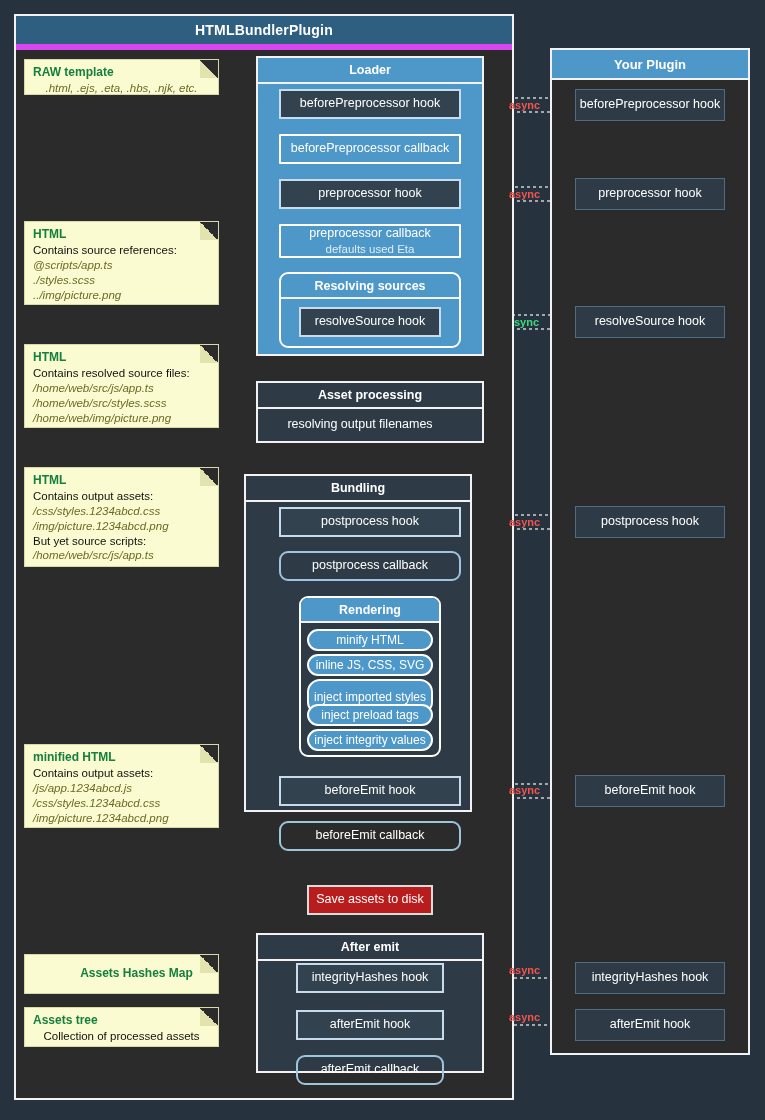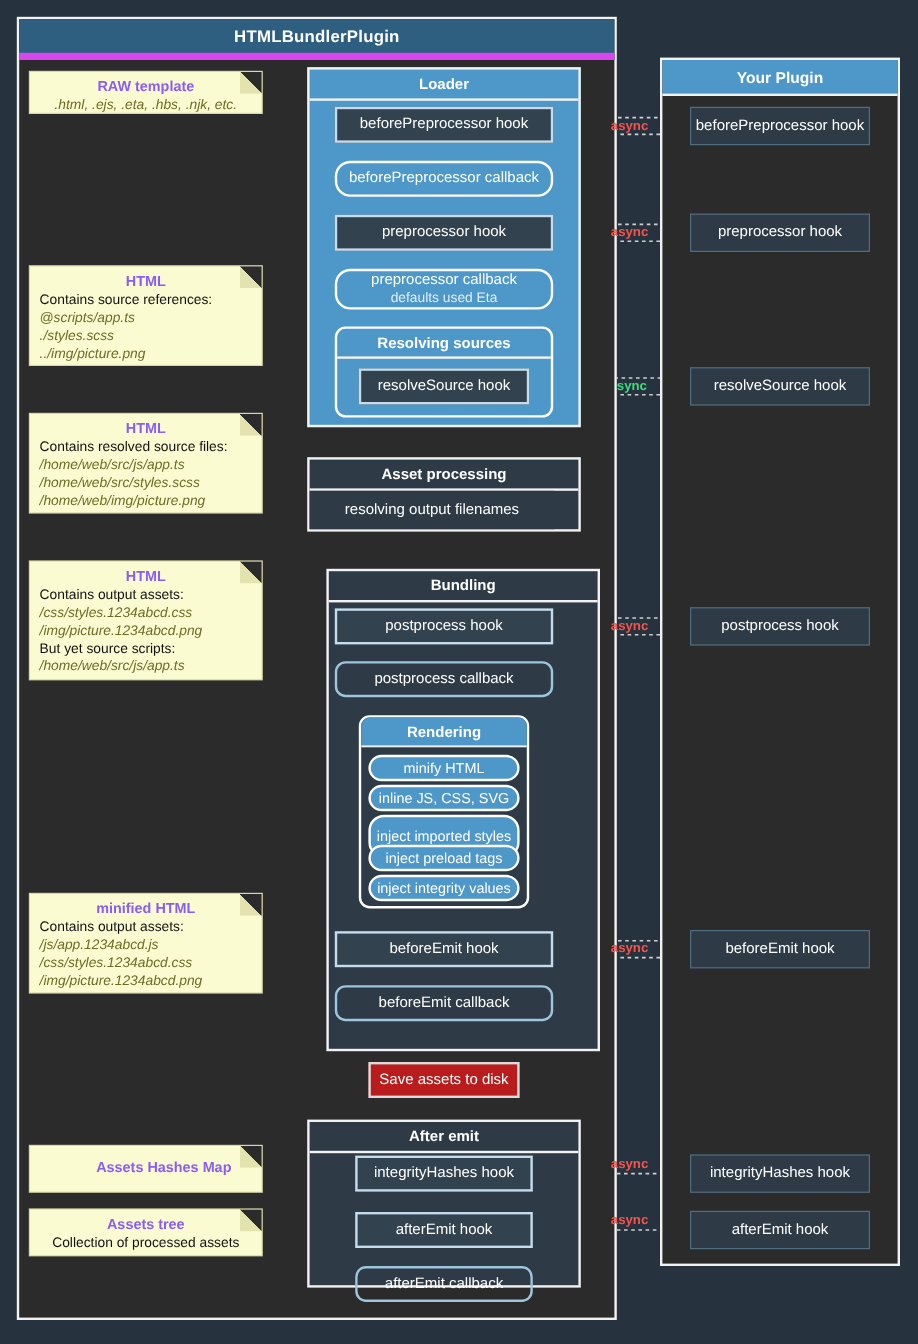--- a/index.html
+++ b/index.html
@@ -59,21 +59,21 @@
     text-align:center;color:#ffffff;font-size:12.5px;
     box-sizing:border-box;line-height:1.25;
   }
   .hook{               
     background:#32424e;border:2px solid #c6dced;
   }
   .hook-plain{         
     background:#2e3b47;border:1px solid #4f6d80;
   }
   .callback{           
-    background:transparent;border:2px solid #ffffff;border-radius:13px;
+    background:transparent;border:2px solid #ffffff;border-radius:1px;
   }
   .callback-dark{
     background:transparent;border:2px solid #9dc5dd;border-radius:9px;
   }
   .pill{
     background:#4d97c9;border:2px solid #ffffff;border-radius:13px;
     font-size:12px;
   }
   .solidblue{background:#b91c1c;border:2px solid #dcdcdc;}
   .plain-dark{background:#2e3b47;border:none;}
@@ -81,21 +81,21 @@
   
   .note{
     background:#fbfbd2;
     color:#111111;
     font-size:11.5px;
     padding:5px 8px 6px 8px;
     box-sizing:border-box;
     line-height:1.28;
     box-shadow:0 0 0 1px #d8d8a8;
   }
-  .note .nt{display:block;text-align:center;font-weight:bold;font-size:12px;color:#8b5cf6;margin-bottom:1px;}
+  .note .nt{display:block;text-align:left;font-weight:bold;font-size:12px;color:#15803d;margin-bottom:1px;}
   .note .plain{display:block;color:#111;}
   .note .path{display:block;color:#6b6b24;font-style:italic;}
   .note .fold{
     position:absolute;right:0;top:0;width:18px;height:18px;
     background:linear-gradient(225deg,#2b2b2b 0 50%,#e3e3b0 50% 100%);
   }
 
   
   svg.overlay{position:absolute;left:0;top:0;width:765px;height:1120px;pointer-events:none;}
   .lbl{position:absolute;font-size:11px;font-weight:bold;}
@@ -222,21 +222,21 @@
     <span>resolveSource hook</span>
   </div>
 
 <div class="abs group dark" style="left:256px;top:381px;width:228px;height:62px;">
   <div class="group-title">Asset processing</div>
 </div>
 <div class="abs node plain-dark" style="left:258px;top:409px;width:204px;height:32px;">
     <span>resolving output filenames</span>
   </div>
 
-<div class="abs group dark" style="left:272px;top:474px;width:228px;height:402px;">
+<div class="abs group dark" style="left:244px;top:474px;width:228px;height:338px;">
   <div class="group-title">Bundling</div>
 </div>
 <div class="abs node hook" style="left:279px;top:507px;width:182px;height:30px;">
     <span>postprocess hook</span>
   </div>
 <div class="abs node callback-dark" style="left:279px;top:551px;width:182px;height:30px;">
     <span>postprocess callback</span>
   </div>
 
 <div class="abs group" style="left:299px;top:596px;width:142px;height:161px;border-radius:9px;border:2px solid #ffffff;background:transparent;">

